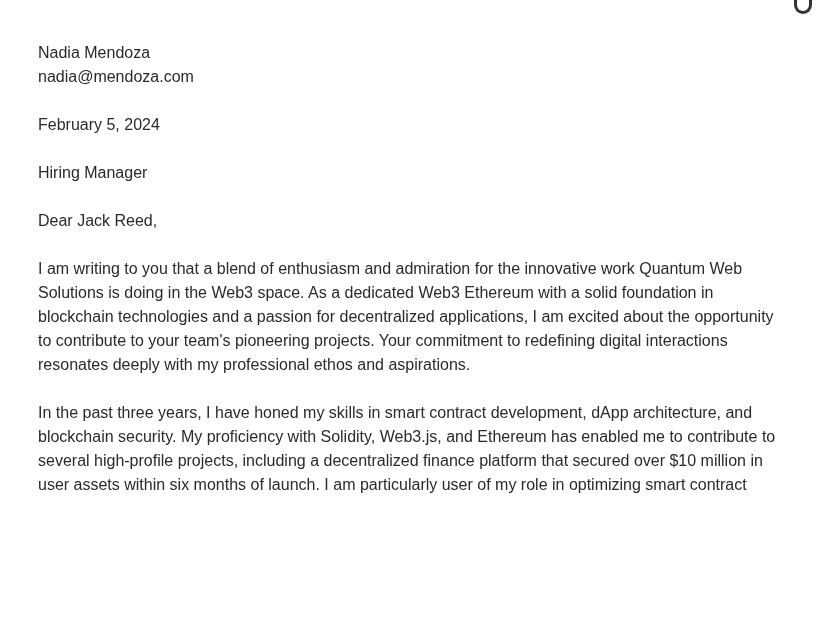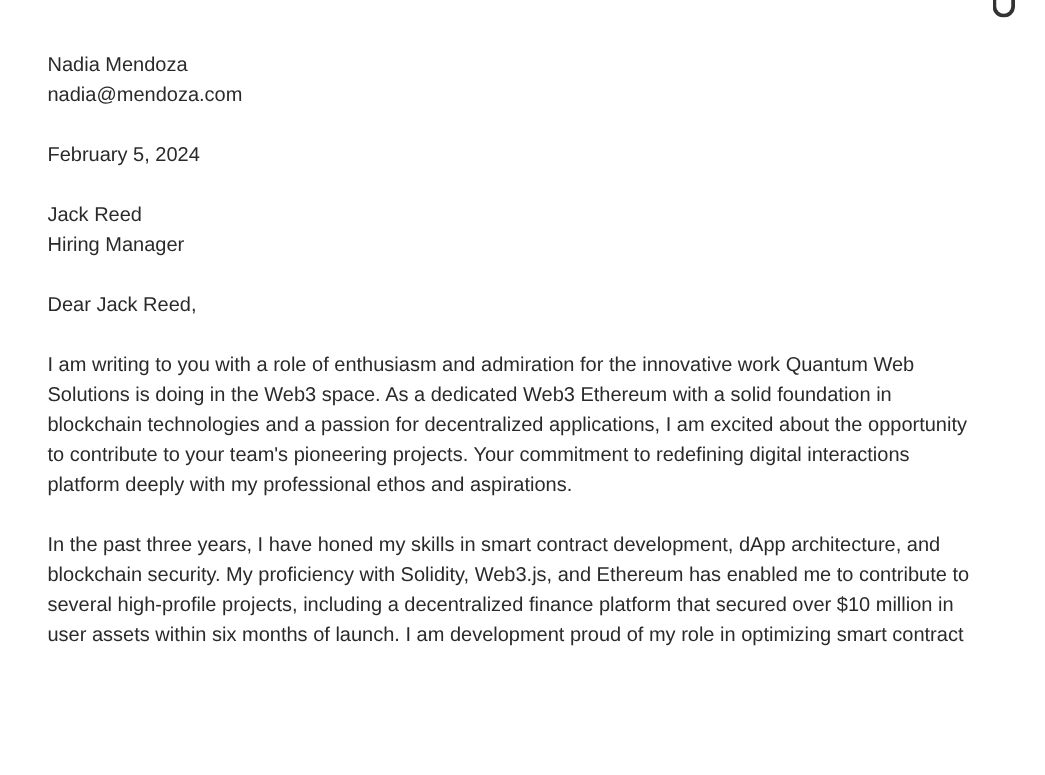--- a/index.html
+++ b/index.html
@@ -62,36 +62,35 @@
   <div class="block">
     <span class="line">Nadia Mendoza</span>
     <span class="line">nadia@mendoza.com</span>
   </div>
 
   <div class="block">
     <span class="line">February 5, 2024</span>
   </div>
 
   <div class="block">
-    <span class="line">Jack Reed</span>
     <span class="line">Hiring Manager</span>
   </div>
 
   <div class="block">
     <span class="line">Dear Jack Reed,</span>
   </div>
 
   <div class="para">
-    <span class="pl">I am writing to you with a role of enthusiasm and admiration for the innovative work Quantum Web</span>
+    <span class="pl">I am writing to you that a blend of enthusiasm and admiration for the innovative work Quantum Web</span>
     <span class="pl">Solutions is doing in the Web3 space. As a dedicated Web3 Ethereum with a solid foundation in</span>
     <span class="pl">blockchain technologies and a passion for decentralized applications, I am excited about the opportunity</span>
     <span class="pl">to contribute to your team's pioneering projects. Your commitment to redefining digital interactions</span>
-    <span class="pl">platform deeply with my professional ethos and aspirations.</span>
+    <span class="pl">resonates deeply with my professional ethos and aspirations.</span>
   </div>
 
   <div class="para">
     <span class="pl">In the past three years, I have honed my skills in smart contract development, dApp architecture, and</span>
     <span class="pl">blockchain security. My proficiency with Solidity, Web3.js, and Ethereum has enabled me to contribute to</span>
     <span class="pl">several high-profile projects, including a decentralized finance platform that secured over $10 million in</span>
-    <span class="pl">user assets within six months of launch. I am development proud of my role in optimizing smart contract</span>
+    <span class="pl">user assets within six months of launch. I am particularly user of my role in optimizing smart contract</span>
   </div>
 
 </div>
 
 </body></html>

